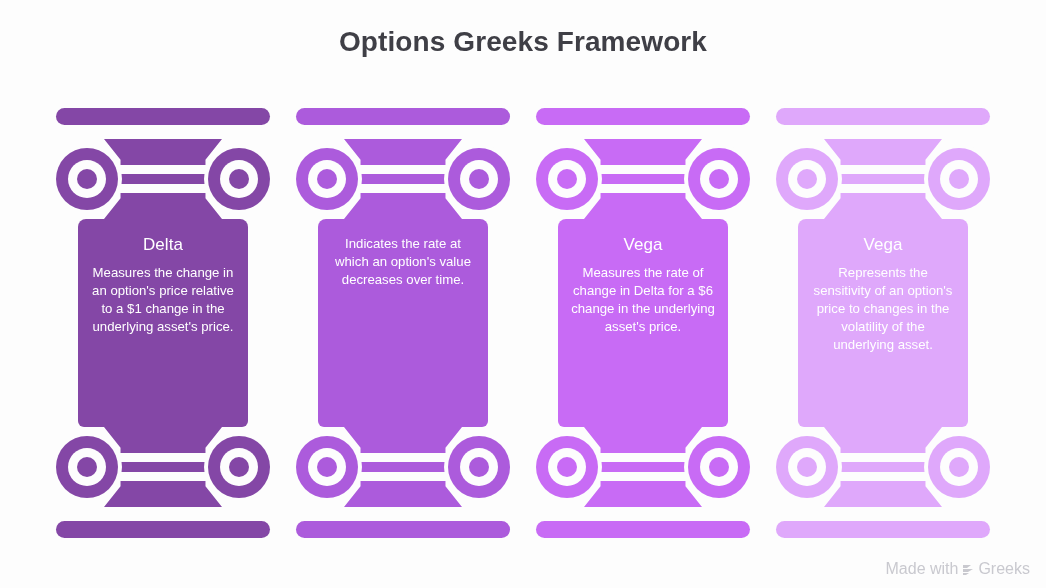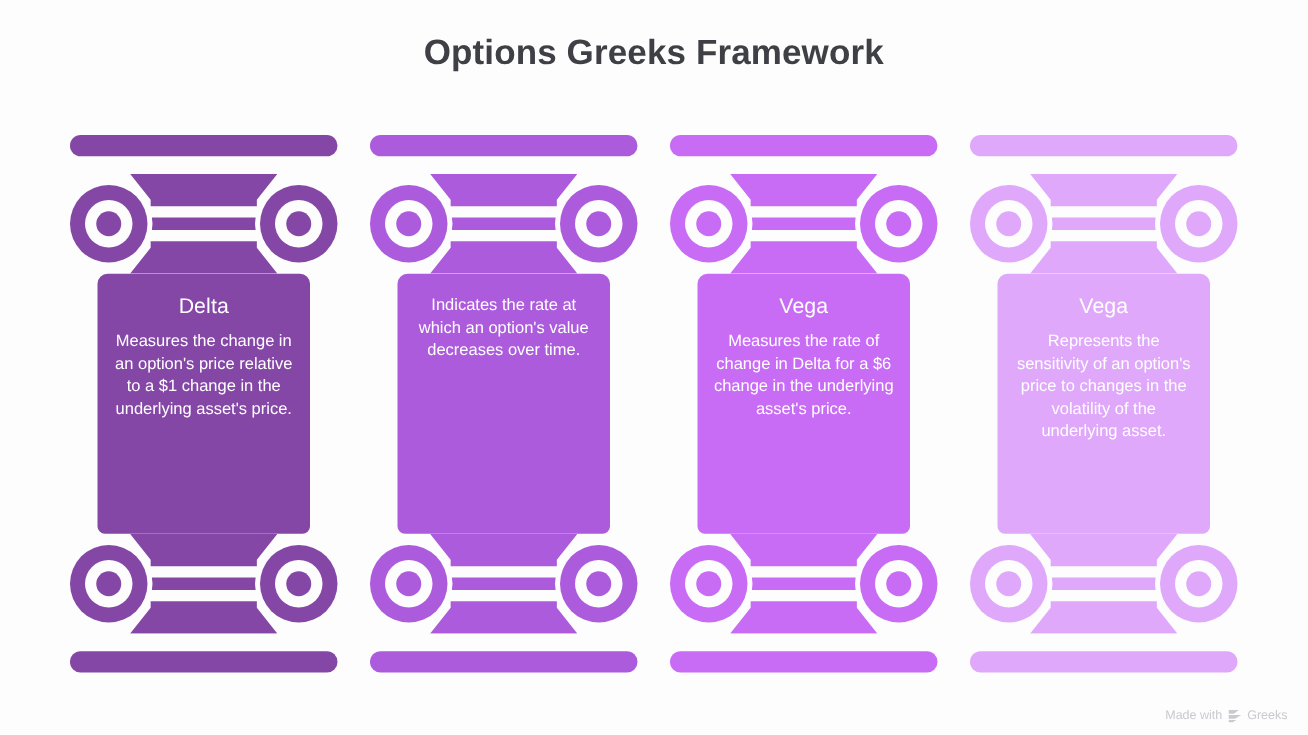--- a/index.html
+++ b/index.html
@@ -152,21 +152,21 @@
   }
 
   
   #watermark {
     position: absolute;
     right: 16px;
     bottom: 10px;
     display: flex;
     align-items: center;
     gap: 4px;
-    font-size: 10px;
+    font-size: 16px;
     color: #c9c9cf;
   }
   #watermark svg { display: block; }
 </style>
 </head>
 <body style="background: rgb(253, 253, 253);">
 
 <div id="page-title" style="color: rgb(63, 63, 70);">Options Greeks Framework</div>
 
 <div id="columns">

